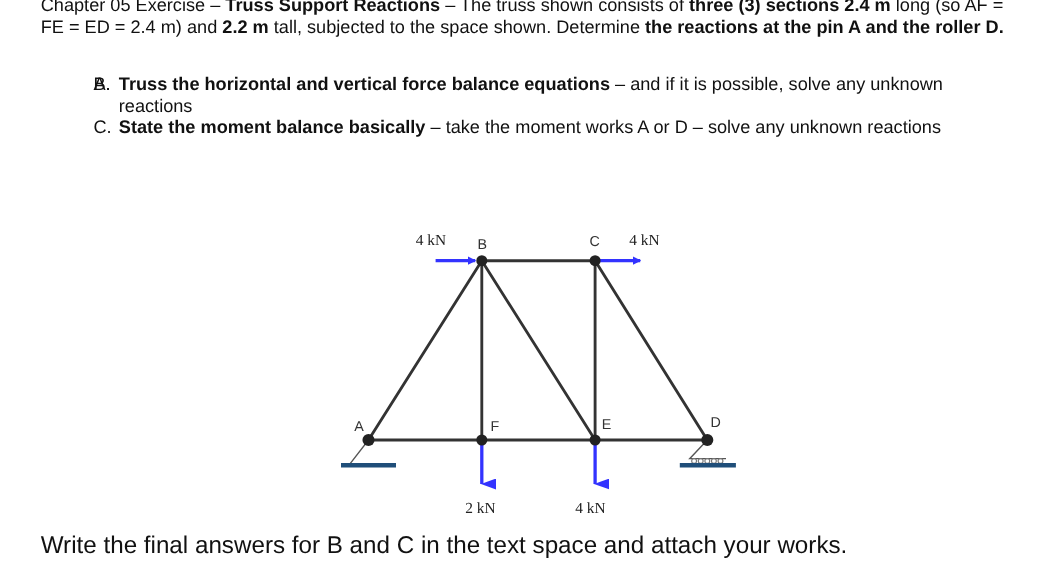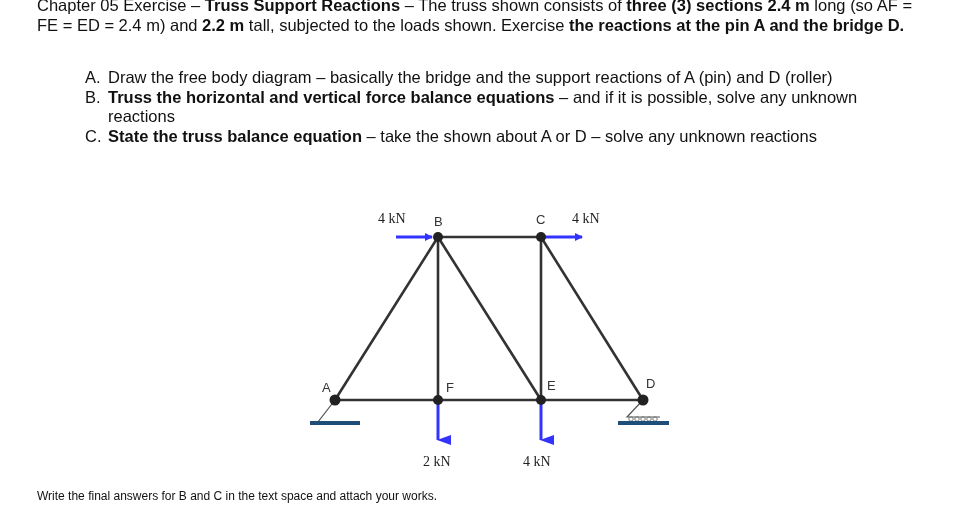--- a/index.html
+++ b/index.html
@@ -6,35 +6,35 @@
   body { width:960px; height:516px; position:relative; overflow:hidden;
          font-family:"Liberation Sans", sans-serif; color:#111; }
   .intro { position:absolute; left:37px; top:-4px; width:900px;
            font-size:16.5px; line-height:19.5px; }
   .intro b { font-weight:bold; }
   .tasks { position:absolute; left:85px; top:68px; width:820px;
            font-size:16.5px; line-height:19.6px; margin:0; padding:0; list-style:none; }
   .tasks li { position:relative; padding-left:23px; margin:0; }
   .tasks li .lt { position:absolute; left:0; top:0; }
   .figure { position:absolute; left:300px; top:200px; width:380px; height:280px; }
-  .footer { position:absolute; left:37px; top:486px; font-size:12px; line-height:20px; }
+  .footer { position:absolute; left:37px; top:486px; font-size:22px; line-height:20px; }
   .lbl { font-family:"Liberation Sans", sans-serif; font-size:13px; fill:#333; }
   .kn  { font-family:"Liberation Serif", serif; font-size:14px; fill:#222; }
 </style>
 </head>
 <body>
 
 <div class="intro">
-  <span>Chapter 05 Exercise – </span><b>Truss Support Reactions</b><span> – The truss shown consists of </span><b>three (3) sections 2.4 m</b><span> long (so AF = FE = ED = 2.4 m) and </span><b>2.2 m</b><span> tall, subjected to the loads shown. Exercise </span><b>the reactions at the pin A and the bridge D.</b>
+  <span>Chapter 05 Exercise – </span><b>Truss Support Reactions</b><span> – The truss shown consists of </span><b>three (3) sections 2.4 m</b><span> long (so AF = FE = ED = 2.4 m) and </span><b>2.2 m</b><span> tall, subjected to the space shown. Determine </span><b>the reactions at the pin A and the roller D.</b>
 </div>
 
 <ol class="tasks">
-  <li><span class="lt">A.</span><b></b><span>Draw the free body diagram – basically the bridge and the support reactions of A (pin) and  D (roller)</span></li>
+  <li><span class="lt">A.</span><b></b></li>
   <li><span class="lt">B.</span><b>Truss the horizontal and vertical force balance equations</b><span> – and if it is possible, solve any unknown reactions</span></li>
-  <li><span class="lt">C.</span><b>State the truss balance equation</b><span> – take the shown about A or D – solve any unknown reactions</span></li>
+  <li><span class="lt">C.</span><b>State the moment balance basically</b><span> – take the moment works A or D – solve any unknown reactions</span></li>
 </ol>
 
 <div class="figure">
   <svg width="380" height="280" viewBox="0 0 380 280" xmlns="http://www.w3.org/2000/svg">
     <defs>
       <marker id="ah" markerWidth="8" markerHeight="8" refX="7" refY="4" orient="auto" markerUnits="userSpaceOnUse">
         <path d="M0,0 L8,4 L0,8 Z" fill="#3333ff"></path>
       </marker>
       <marker id="ahd" markerWidth="10" markerHeight="14" refX="5" refY="13" orient="auto" markerUnits="userSpaceOnUse">
         <path d="M0,0 L10,0 L5,14 Z" fill="#3333ff"></path>

